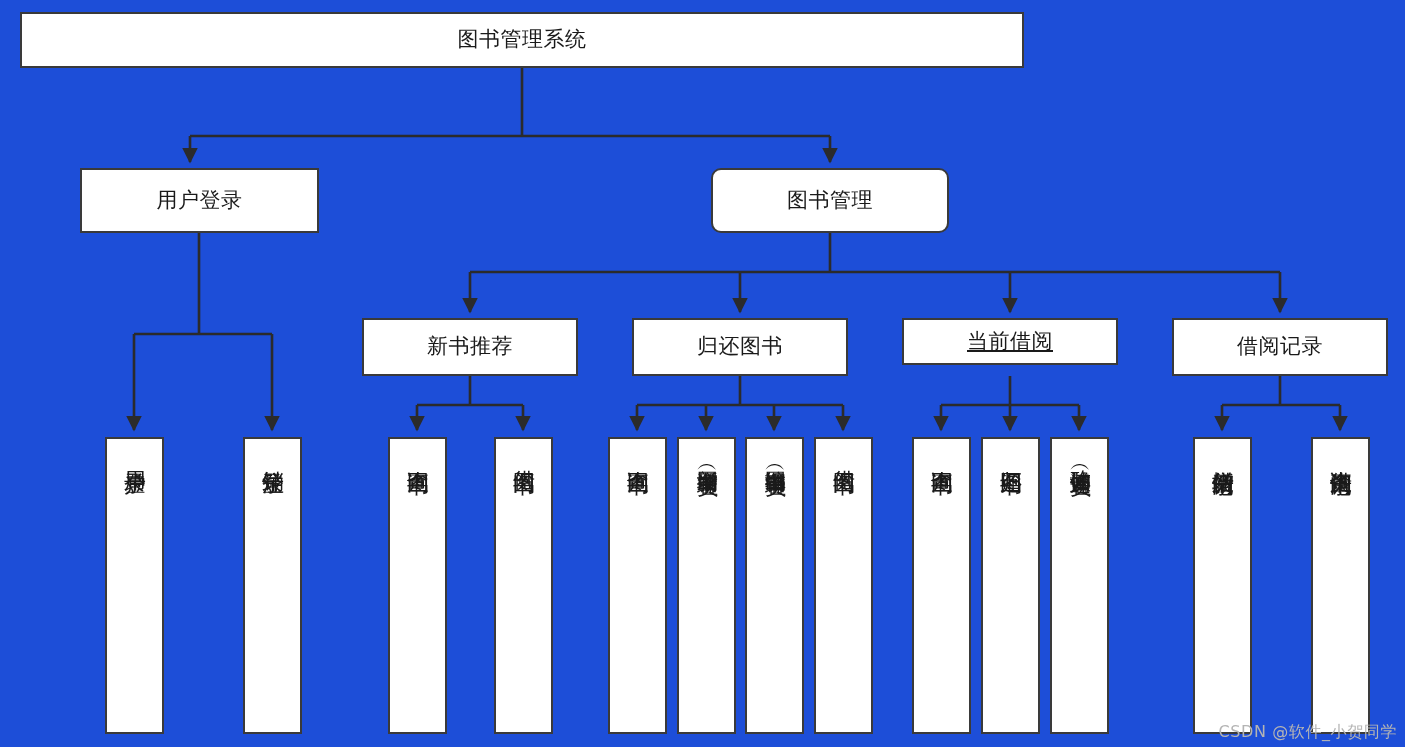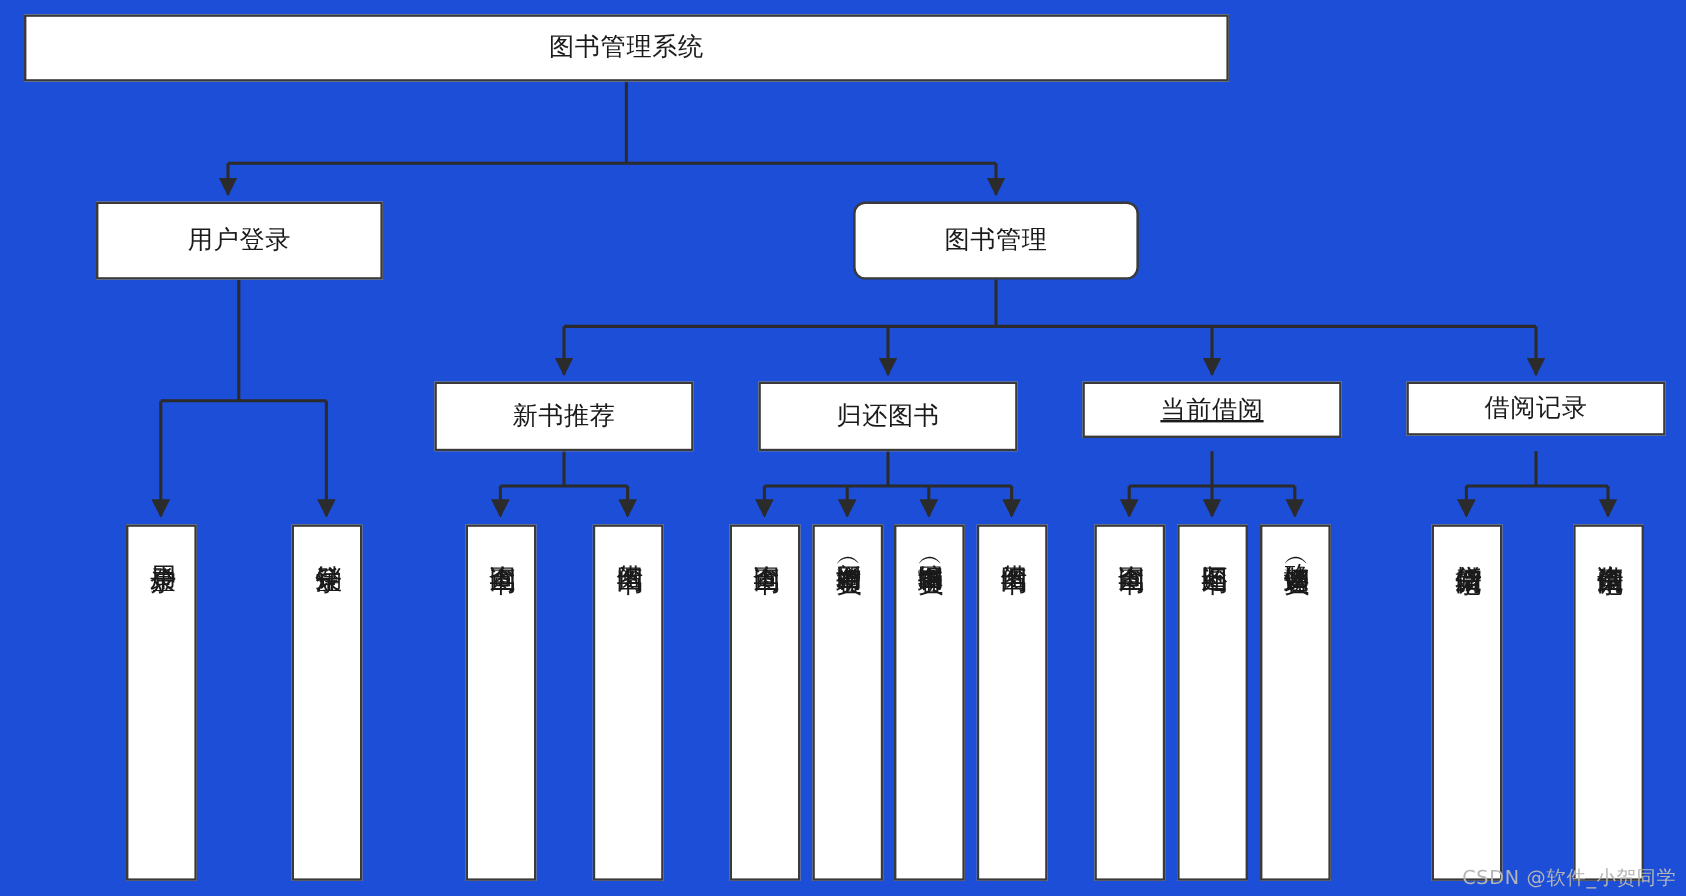--- a/index.html
+++ b/index.html
@@ -141,21 +141,21 @@
   </div>
 
   <div class="node horiz" style="left:632px; top:318px; width:216px; height:58px;">
     <span class="txt">归还图书</span>
   </div>
 
   <div class="node horiz" style="left:902px; top:318px; width:216px; height:47px;text-decoration:underline;">
     <span class="txt">当前借阅</span>
   </div>
 
-  <div class="node horiz" style="left:1172px; top:318px; width:216px; height:45px;">
+  <div class="node horiz" style="left:1172px; top:318px; width:216px; height:58px;">
     <span class="txt">借阅记录</span>
   </div>
 
   <div class="node vert" style="left:105px; top:437px; width:59px; height:297px;">
     <span class="txt">用户登录</span>
   </div>
   <div class="node vert" style="left:243px; top:437px; width:59px; height:297px;">
     <span class="txt">注销登录</span>
   </div>
 

